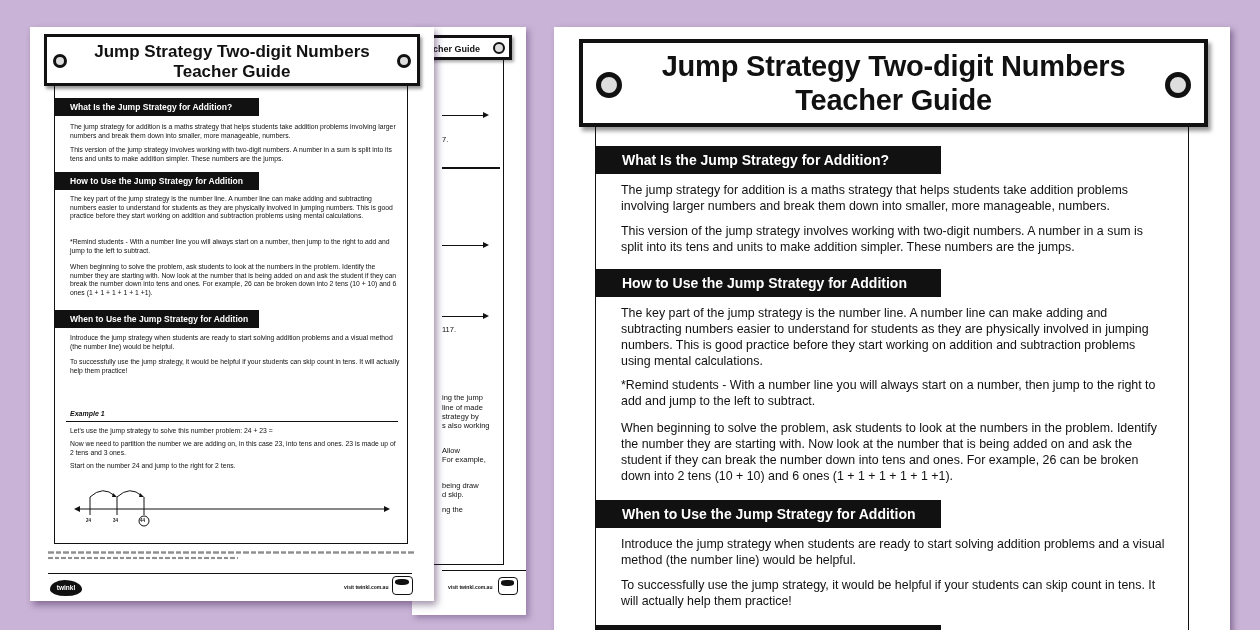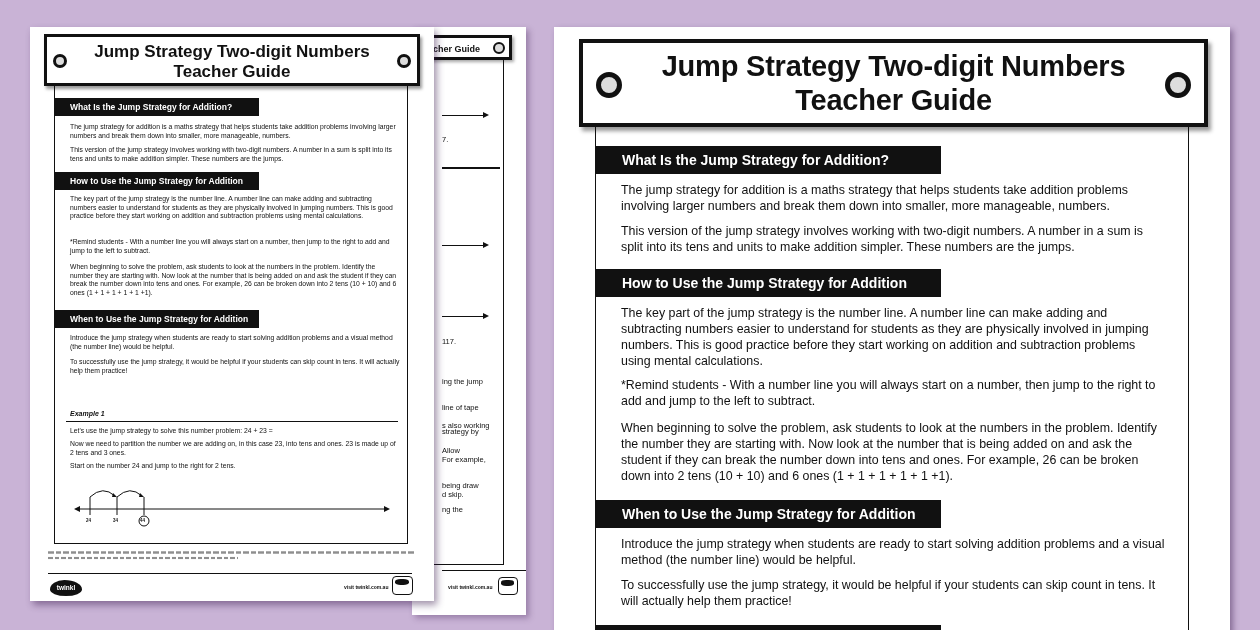--- a/index.html
+++ b/index.html
@@ -77,24 +77,24 @@
   <div class="back-title">
     <span>acher Guide</span>
     <span class="back-ring"></span>
   </div>
   <div class="back-frame"></div>
   <div class="back-arrow" style="top:88px;"></div>
   <div class="back-frag" style="top:108px;">7.</div>
   <div class="back-rule" style="top:140px;"></div>
   <div class="back-arrow" style="top:218px;"></div>
   <div class="back-arrow" style="top:289px;"></div>
-  <div class="back-frag" style="top:310px;">117.</div>
-  <div class="back-frag" style="top:350px;">ing the jump</div>
-  <div class="back-frag" style="top:376px;">line of tape</div>
-  <div class="back-frag" style="top:400px;">strategy by</div>
+  <div class="back-frag" style="top:298px;">117.</div>
+  <div class="back-frag" style="top:366px;">ing the jump</div>
+  <div class="back-frag" style="top:376px;">line of made</div>
+  <div class="back-frag" style="top:385px;">strategy by</div>
   <div class="back-frag" style="top:394px;">s also working</div>
   <div class="back-frag" style="top:419px;">Allow</div>
   <div class="back-frag" style="top:428px;">For example,</div>
   <div class="back-frag" style="top:454px;">being draw</div>
   <div class="back-frag" style="top:463px;">d skip.</div>
   <div class="back-frag" style="top:478px;">ng the</div>
   <div class="back-footer-line"></div>
   <div class="back-footer-url">visit twinkl.com.au</div>
   <div class="back-badge"></div>
 </div>

